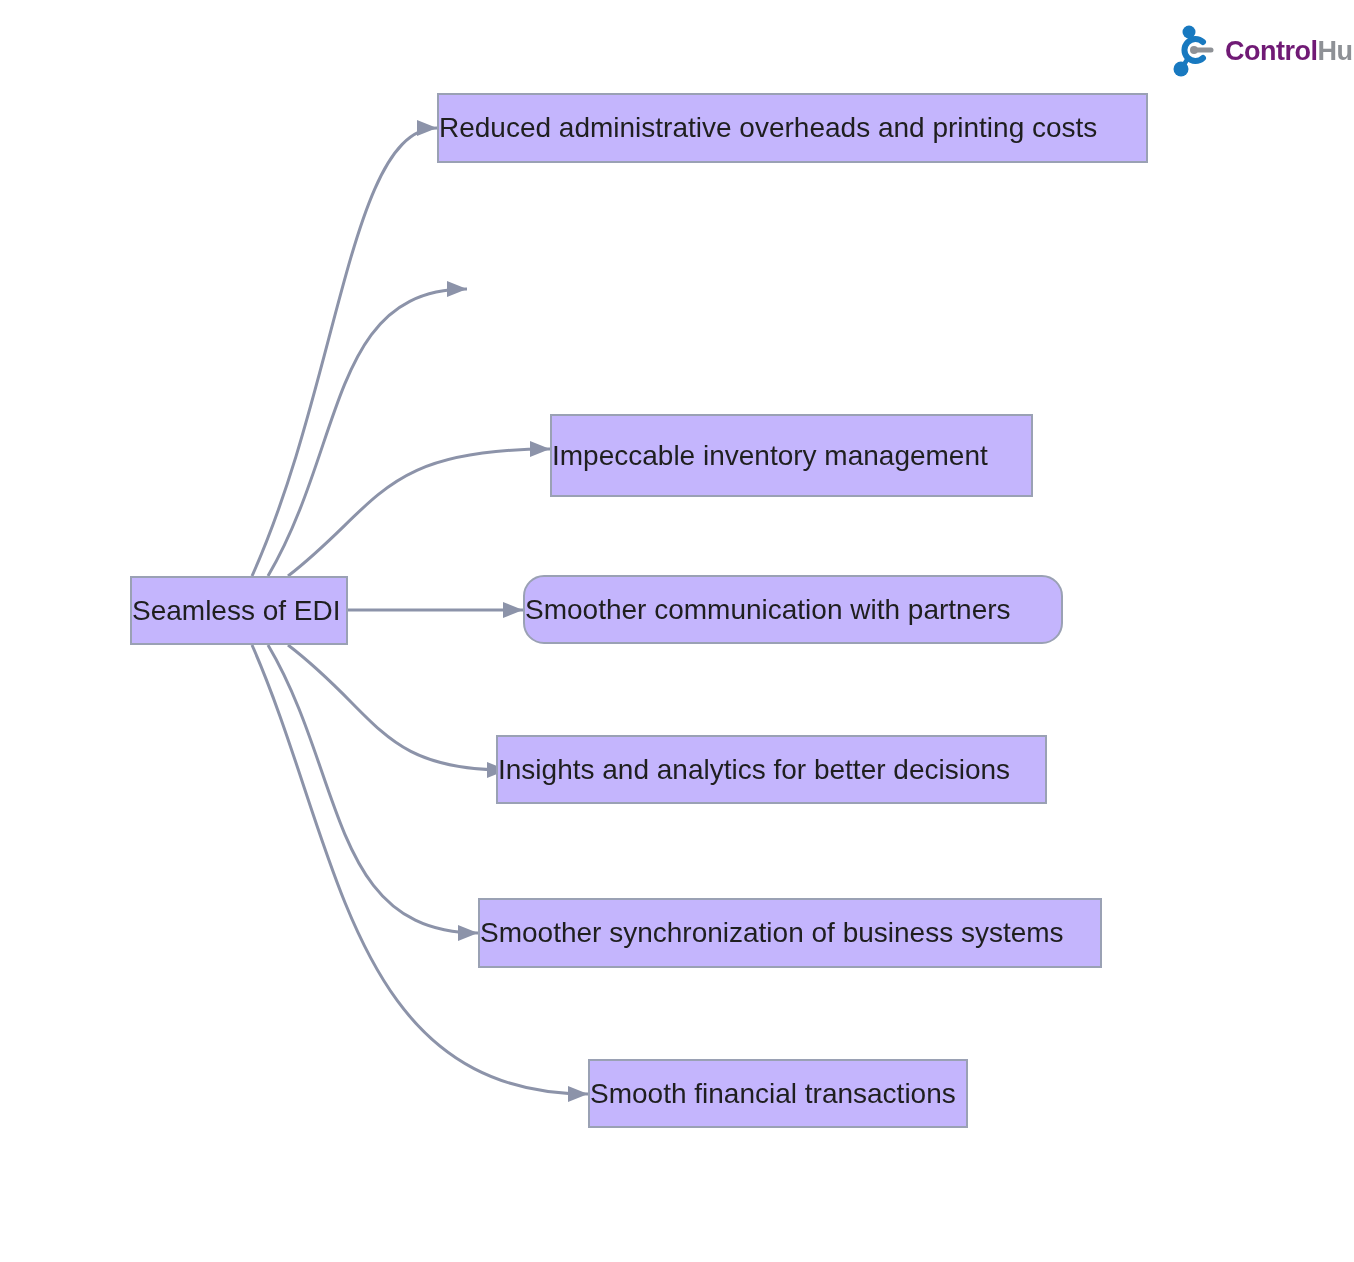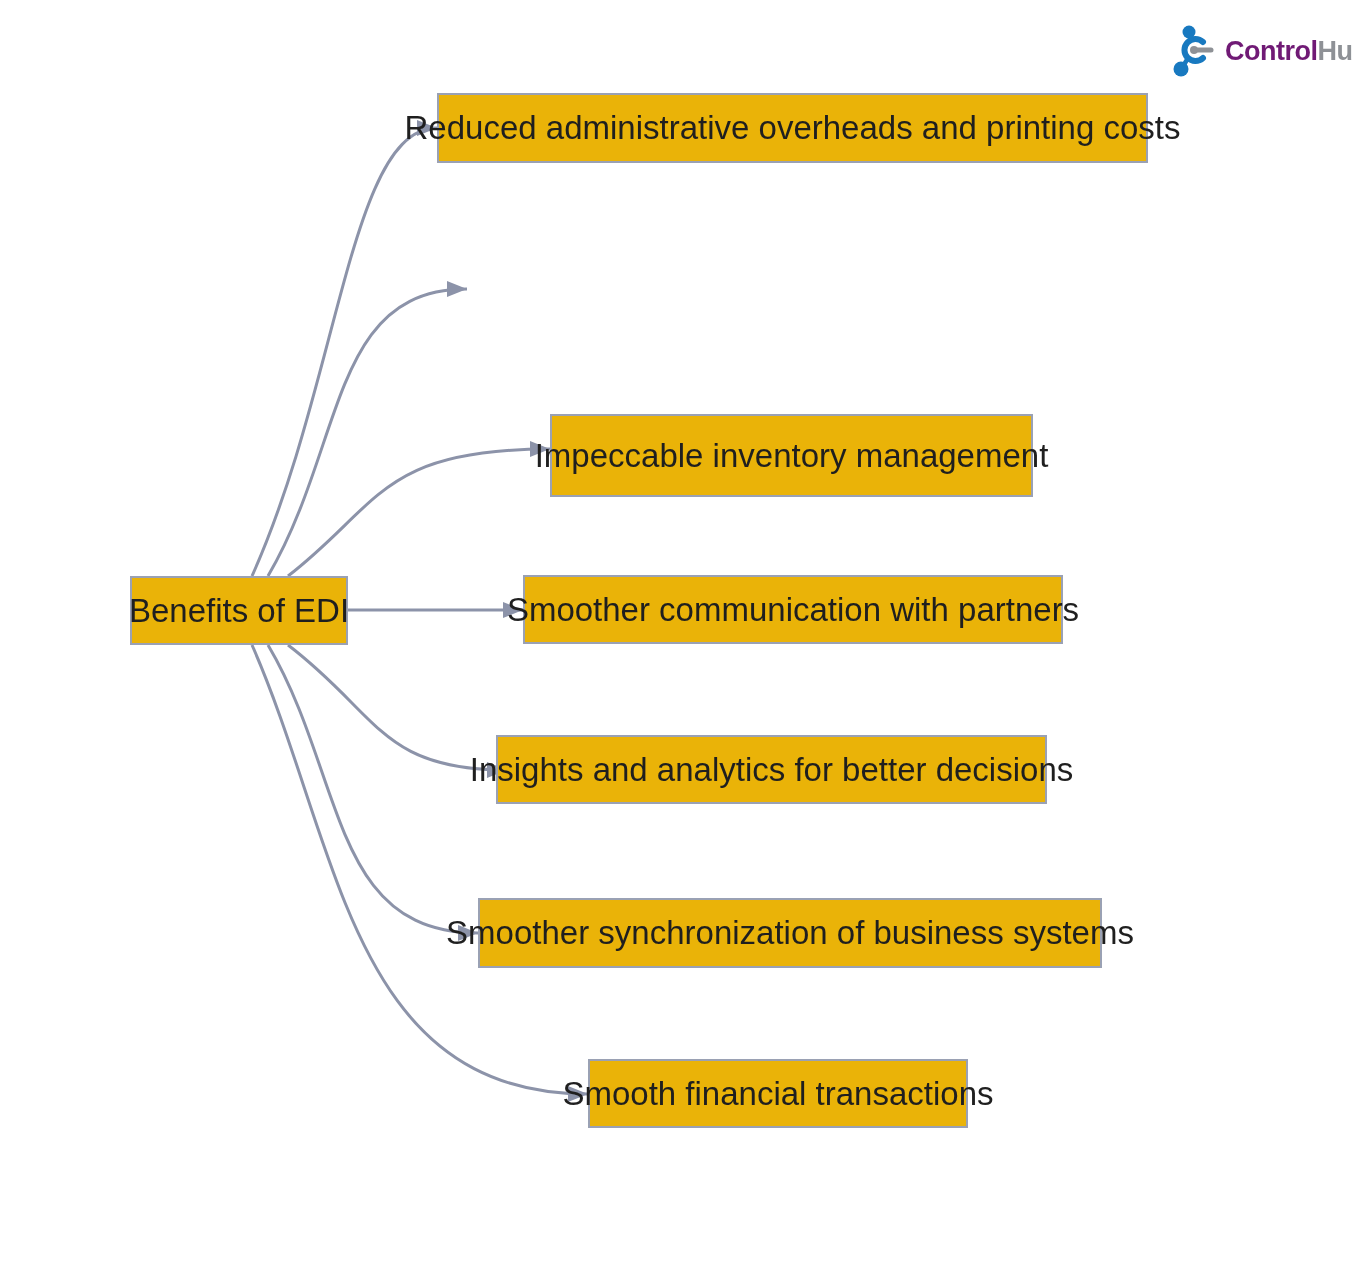--- a/index.html
+++ b/index.html
@@ -7,25 +7,25 @@
     position:relative;
     width:1354px;height:1262px;
     background:#ffffff;
     font-family:"Liberation Sans", sans-serif;
     overflow:hidden;
   }
   .edges{position:absolute;left:0;top:0;width:1354px;height:1262px;}
   .node{
     position:absolute;
     box-sizing:border-box;
-    background:#eab308;
+    background:#c4b5fd;
     border:2px solid #9aa1b4;
-    display:flex;align-items:center;justify-content:center;
+    display:flex;align-items:center;
     color:#1f1f1f;
-    font-size:33px;
+    font-size:28px;
     white-space:nowrap;
     z-index:2;
   }
   .logo{
     position:absolute;
     left:1172px;top:24px;
     display:flex;align-items:center;gap:7px;
     z-index:3;
   }
   .logo-text{font-size:27px;font-weight:700;letter-spacing:-0.5px;}
@@ -48,33 +48,33 @@
       <path d="M268,576 C345,445 330,289 467,289" marker-end="url(#arrow)"></path>
       <path d="M288,576 C380,505 380,449 550,449" marker-end="url(#arrow)"></path>
       <path d="M348,610 L523,610" marker-end="url(#arrow)"></path>
       <path d="M288,645 C380,715 380,770 507,770" marker-end="url(#arrow)"></path>
       <path d="M268,645 C345,775 330,933 478,933" marker-end="url(#arrow)"></path>
       <path d="M252,645 C340,845 350,1094 588,1094" marker-end="url(#arrow)"></path>
     </g>
   </svg>
 
   <div class="node" style="left:130px;top:576px;width:218px;height:69px;">
-    <span>Benefits of EDI</span>
+    <span>Seamless of EDI</span>
   </div>
 
   <div class="node" style="left:437px;top:93px;width:711px;height:70px;">
     <span>Reduced administrative overheads and printing costs</span>
   </div>
 
 
   <div class="node" style="left:550px;top:414px;width:483px;height:83px;">
     <span>Impeccable inventory management</span>
   </div>
 
-  <div class="node" style="left:523px;top:575px;width:540px;height:69px;">
+  <div class="node" style="left:523px;top:575px;width:540px;height:69px;border-radius:21px;">
     <span>Smoother communication with partners</span>
   </div>
 
   <div class="node" style="left:496px;top:735px;width:551px;height:69px;">
     <span>Insights and analytics for better decisions</span>
   </div>
 
   <div class="node" style="left:478px;top:898px;width:624px;height:70px;">
     <span>Smoother synchronization of business systems</span>
   </div>

